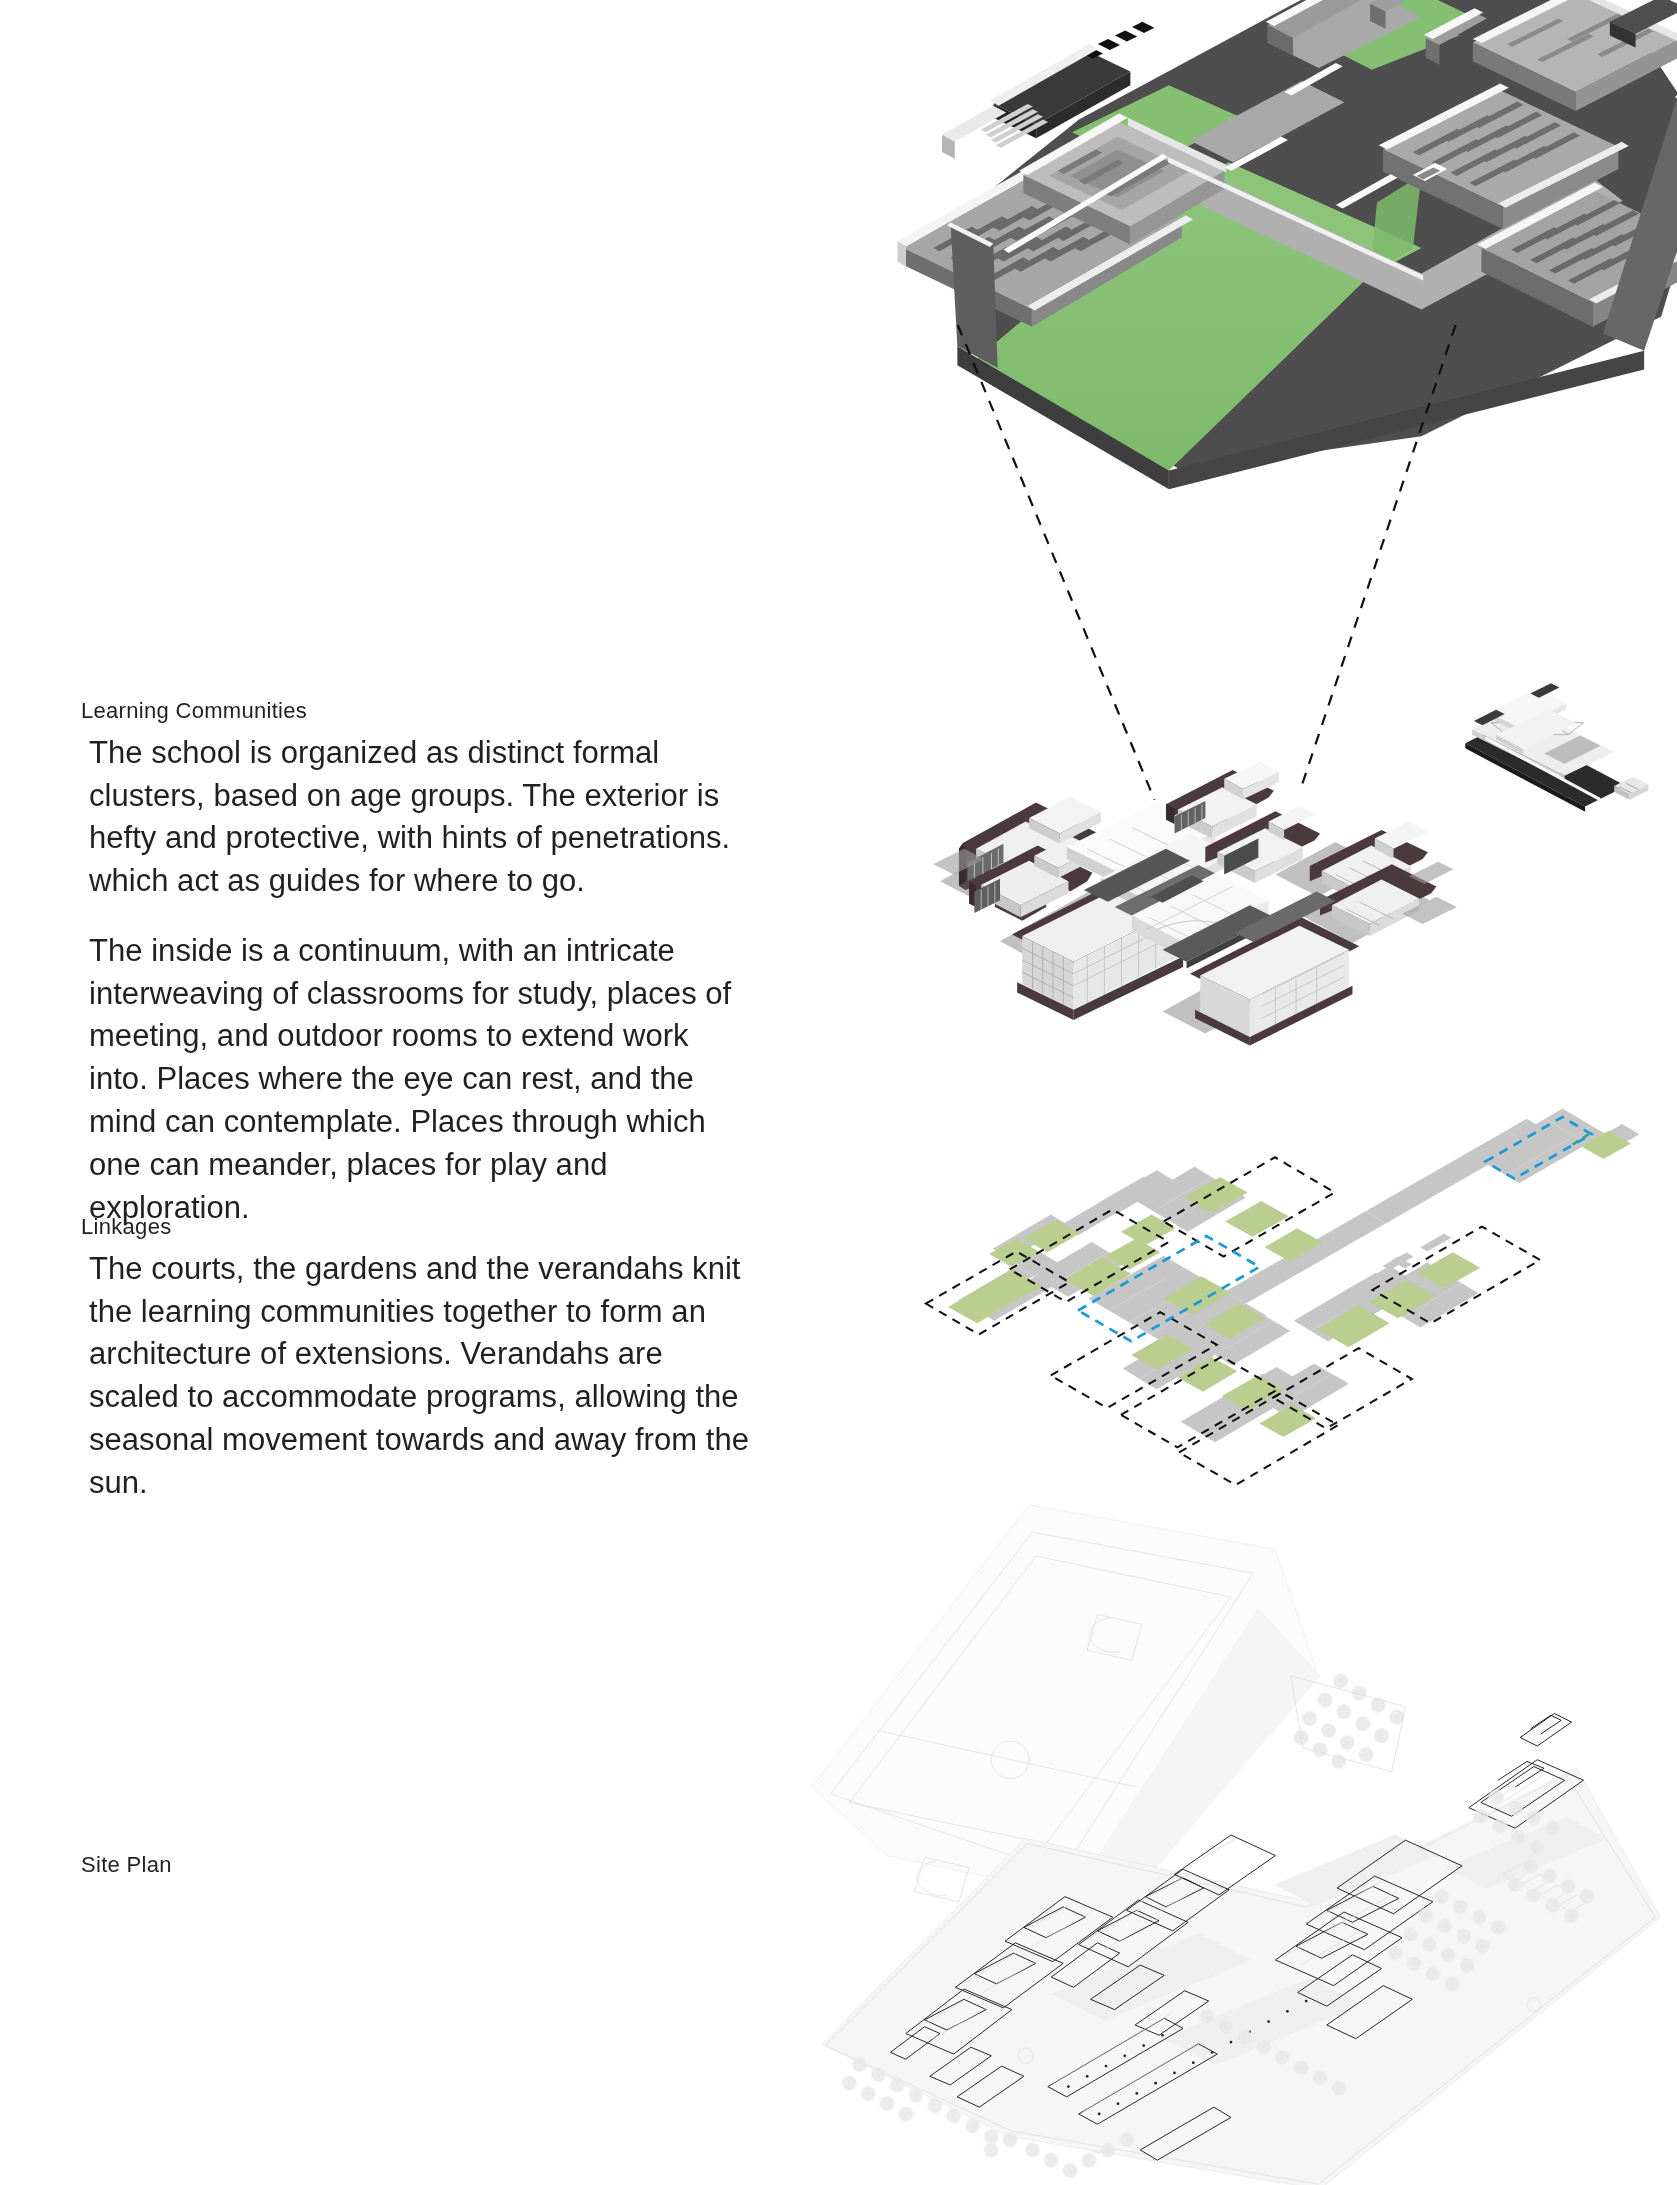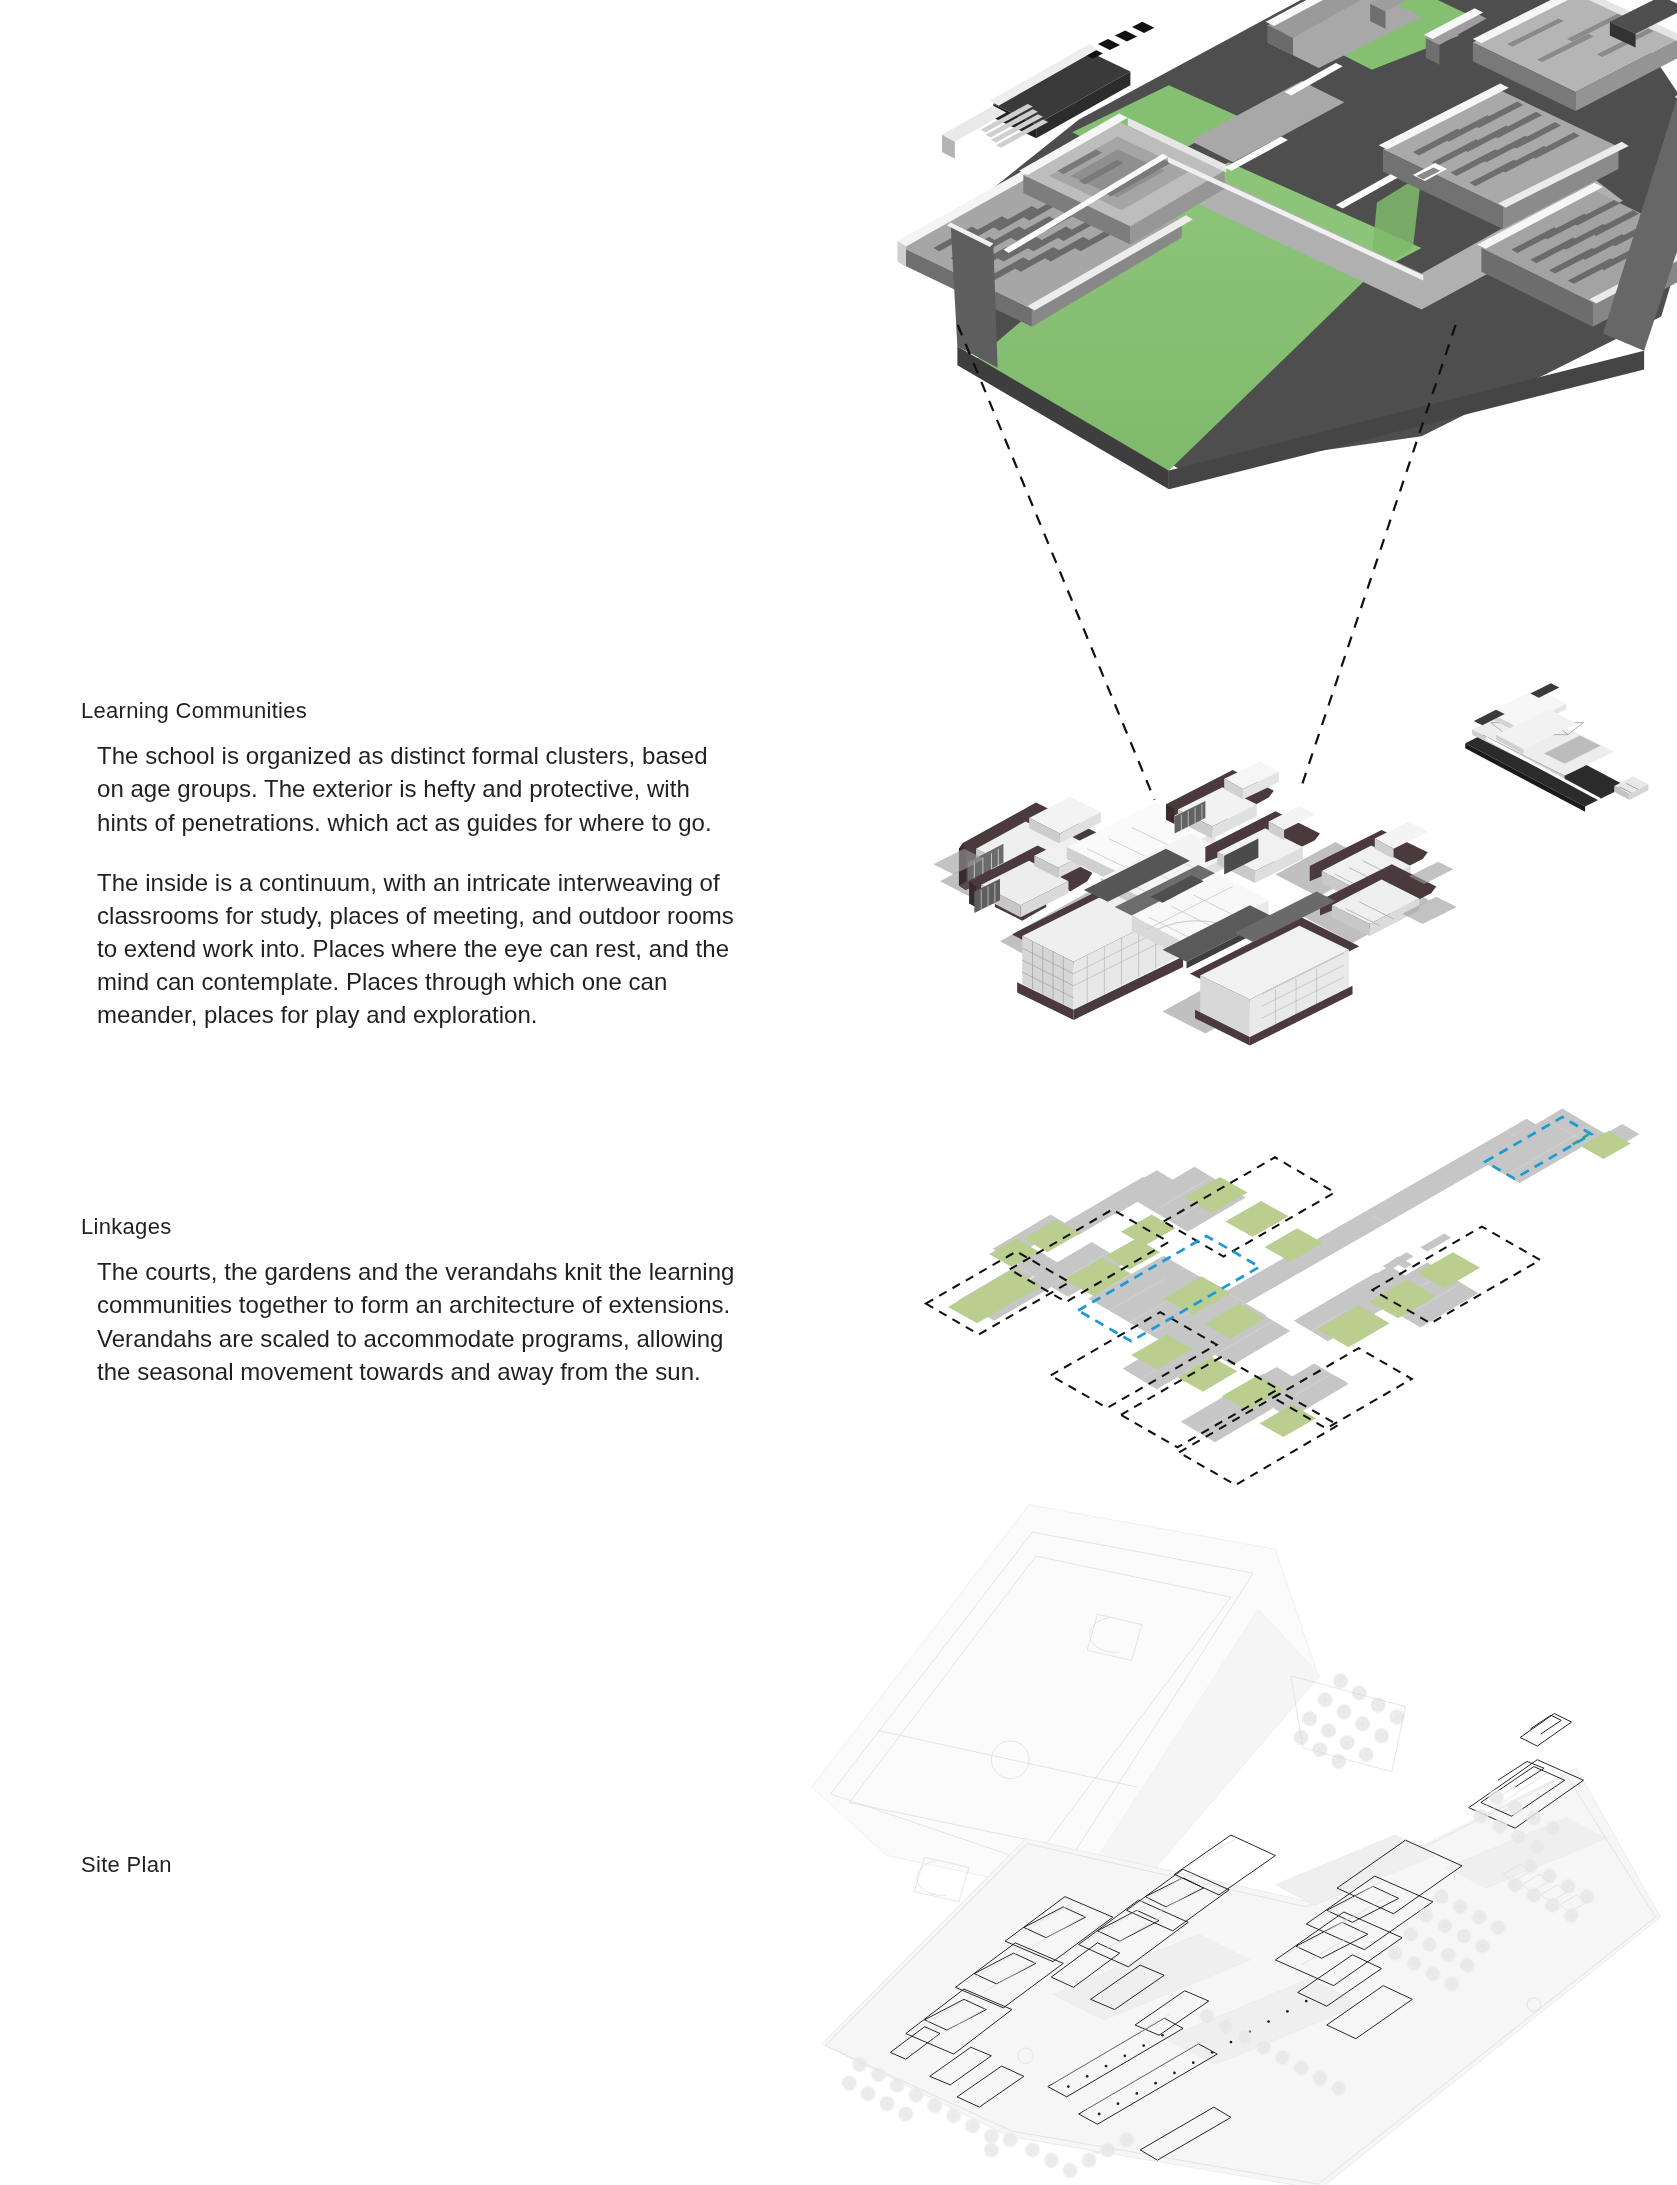--- a/index.html
+++ b/index.html
@@ -29,24 +29,24 @@
   .sec-heading {
     font-size: 22px;
     font-weight: 400;
     letter-spacing: 0.3px;
     line-height: 1.15;
     color: #231f20;
     margin: 0 0 8.6px 0;
     font-stretch: condensed;
   }
   .sec-para {
-    font-size: 24px;
+    font-size: 31px;
     line-height: 1.38;
     color: #231f20;
-    margin: 16px;
+    margin: 8px;
     letter-spacing: 0.04px;
   }
   .sec-para + .sec-para { margin-top: 27px; }
 
   #block-learning { top: 698px; }
   #block-linkages { top: 1214px; }
   #block-siteplan { top: 1852px; }
 
   
   .figure {

